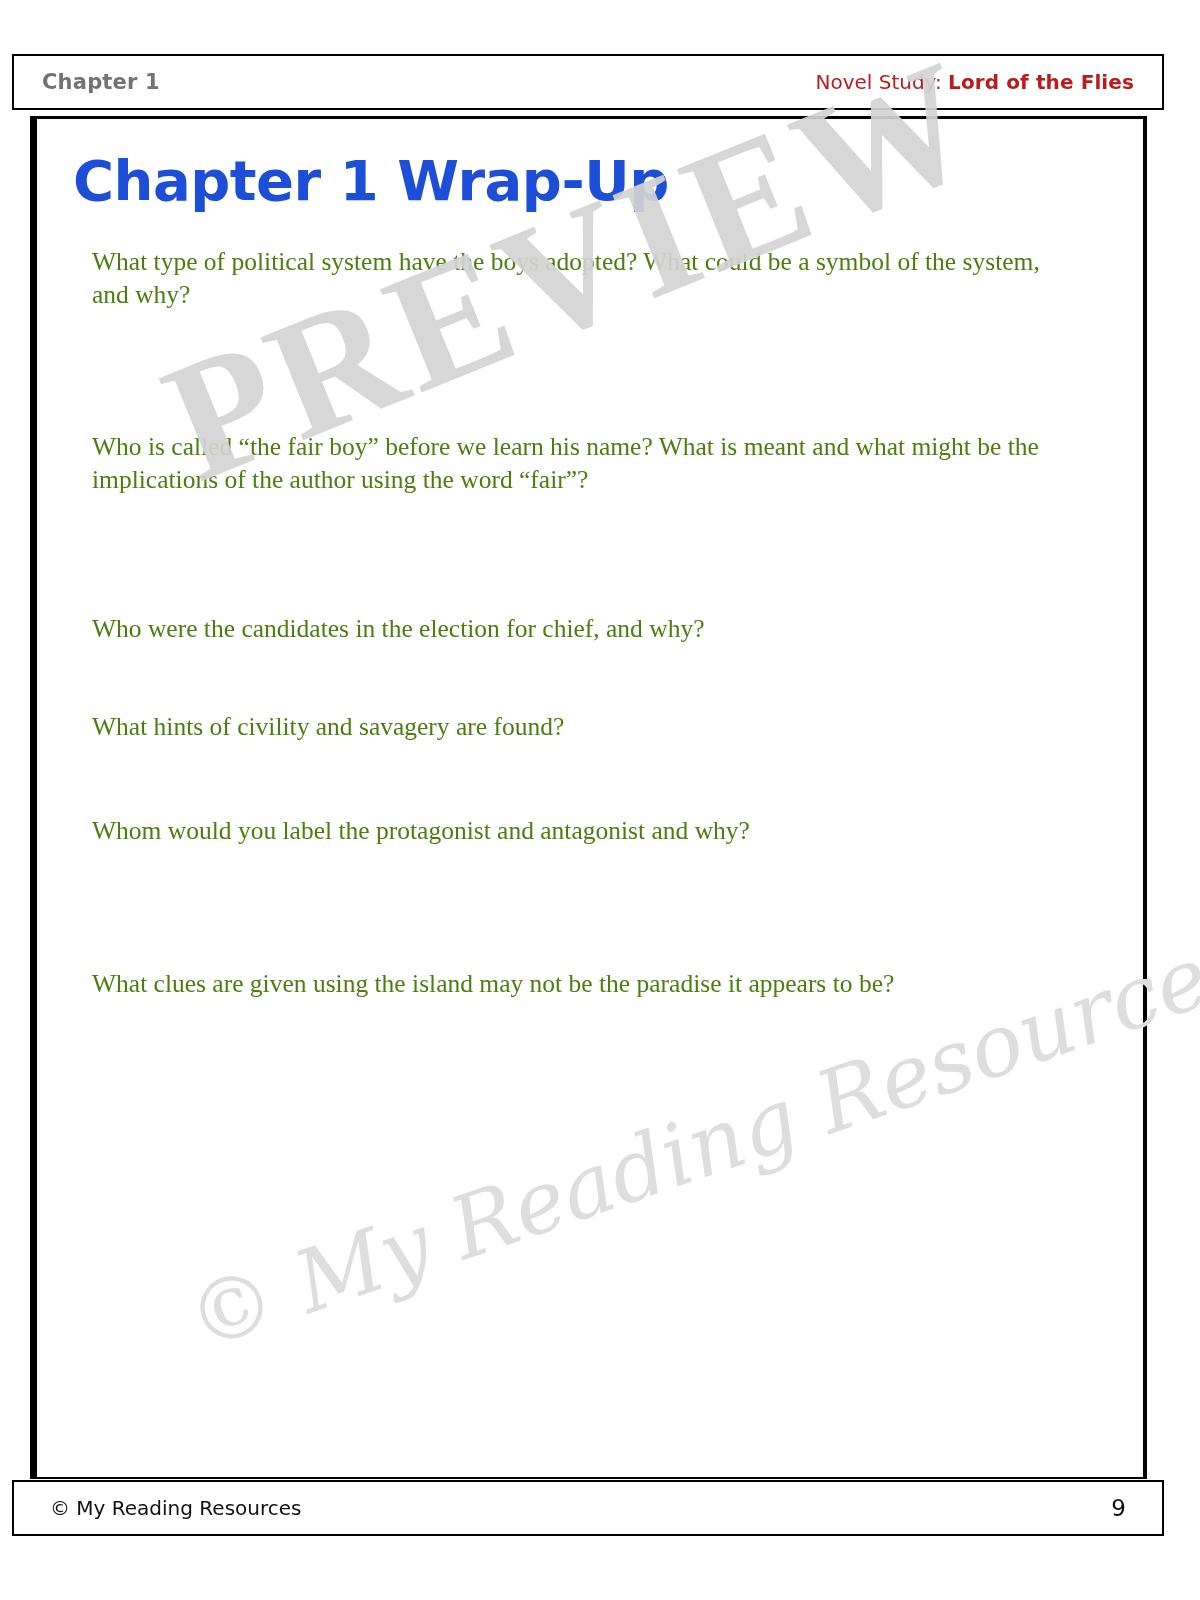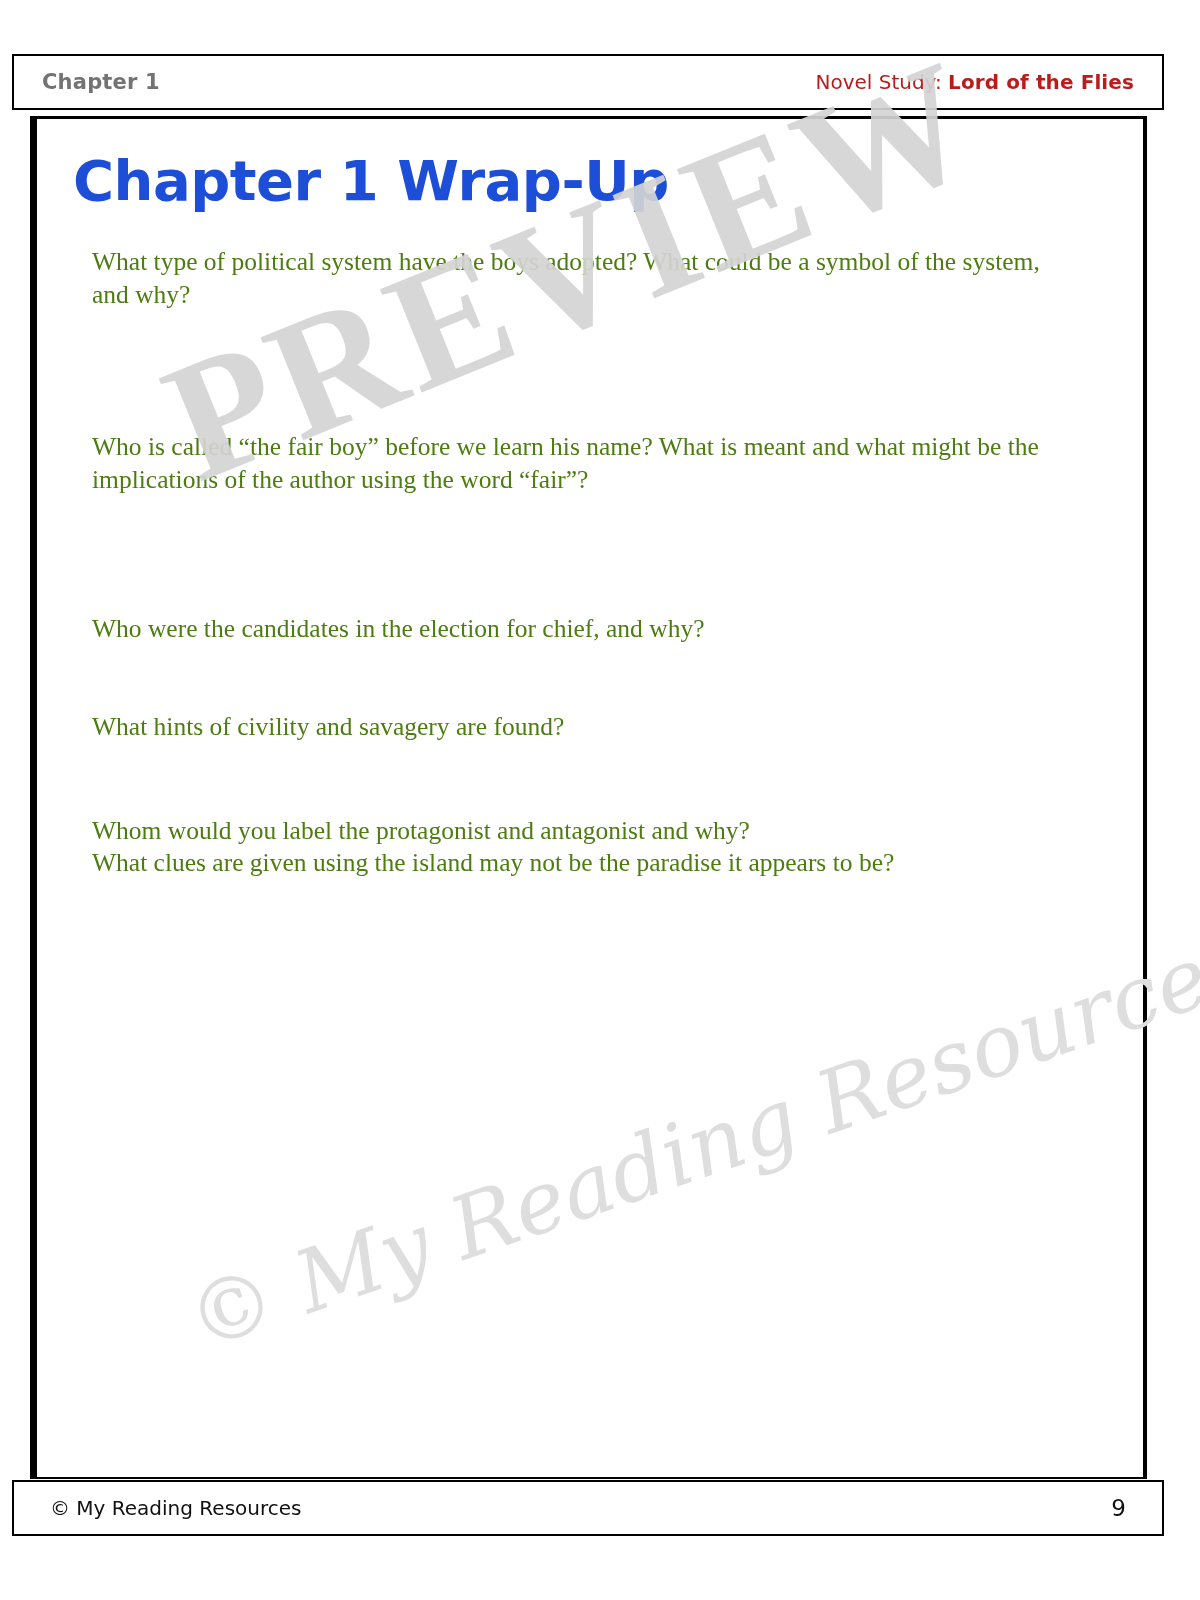--- a/index.html
+++ b/index.html
@@ -90,21 +90,21 @@
   .question {
     font-family: "Liberation Serif", serif;
     font-size: 25.5px;
     line-height: 1.28;
     color: #4d7c0f;
   }
   .q-gap-1 { margin-bottom: 120px; }
   .q-gap-2 { margin-bottom: 116px; }
   .q-gap-3 { margin-bottom: 66px; }
   .q-gap-4 { margin-bottom: 71px; }
-  .q-gap-5 { }
+  .q-gap-5 { margin-bottom: 121px; }
   .q-gap-6 { margin-bottom: 0; }
 
   
   .footer {
     position: absolute;
     left: 12px;
     top: 1480px;
     width: 1152px;
     height: 56px;
     border: 2px solid #000000;

